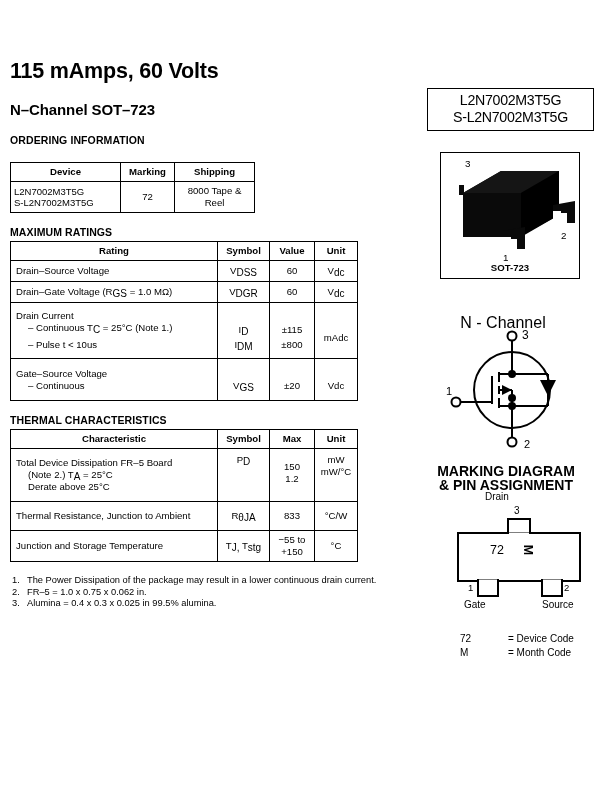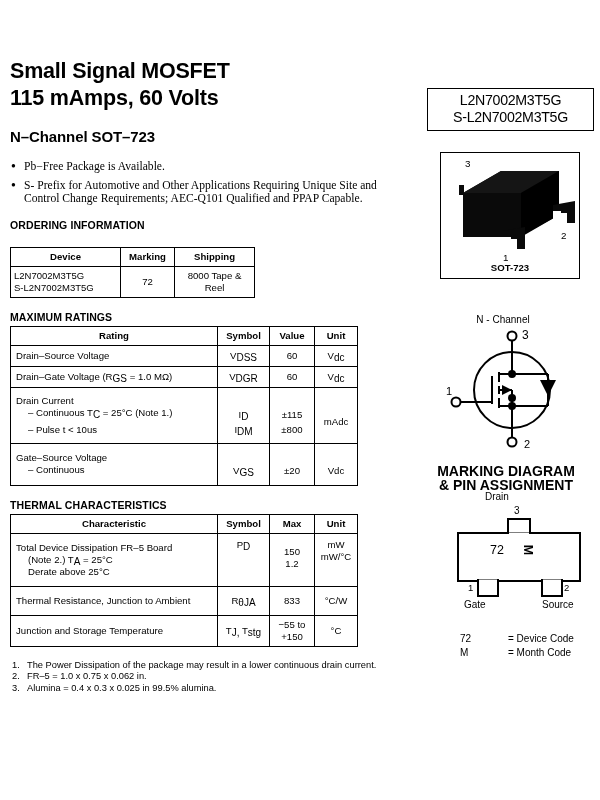--- a/index.html
+++ b/index.html
@@ -166,21 +166,21 @@
     position: absolute;
     font-family: "Liberation Sans", sans-serif;
     font-size: 9.8px;
   }
 
   #nch-label {
     position: absolute;
     left: 0; right: 14px; top: 314px;
     text-align: center;
     font-family: "Liberation Sans", sans-serif;
-    font-size: 10px;
+    font-size: 16px;
   }
   #sym-wrap {
     position: absolute;
     left: 24px; top: 328px;
     width: 140px; height: 130px;
   }
 
   #markhead {
     position: absolute;
     left: 0; right: 8px; top: 464px;
@@ -206,28 +206,23 @@
   }
   #legend .row { display: flex; }
   #legend .k { width: 48px; }
   #legend .v { }
 </style>
 </head>
 <body>
 
 <div id="left-col">
 
-  <div class="title-line">Small Signal MOSFET</div>
   <div class="title-line">115 mAmps, 60 Volts</div>
   <div class="subtitle-line">N–Channel SOT–723</div>
 
-  <ul class="bullets">
-    <li>Pb−Free Package is Available.</li>
-    <li>S- Prefix for Automotive and Other Applications Requiring Unique Site and Control Change Requirements; AEC-Q101 Qualified and PPAP Capable.</li>
-  </ul>
 
   <div class="sec-head">ORDERING INFORMATION</div>
   <table class="dt" id="tbl-ordering">
     <colgroup>
         <col style="width:110px">
         <col style="width:54px">
         <col style="width:80px">
       </colgroup>
     <thead>
       <tr>

